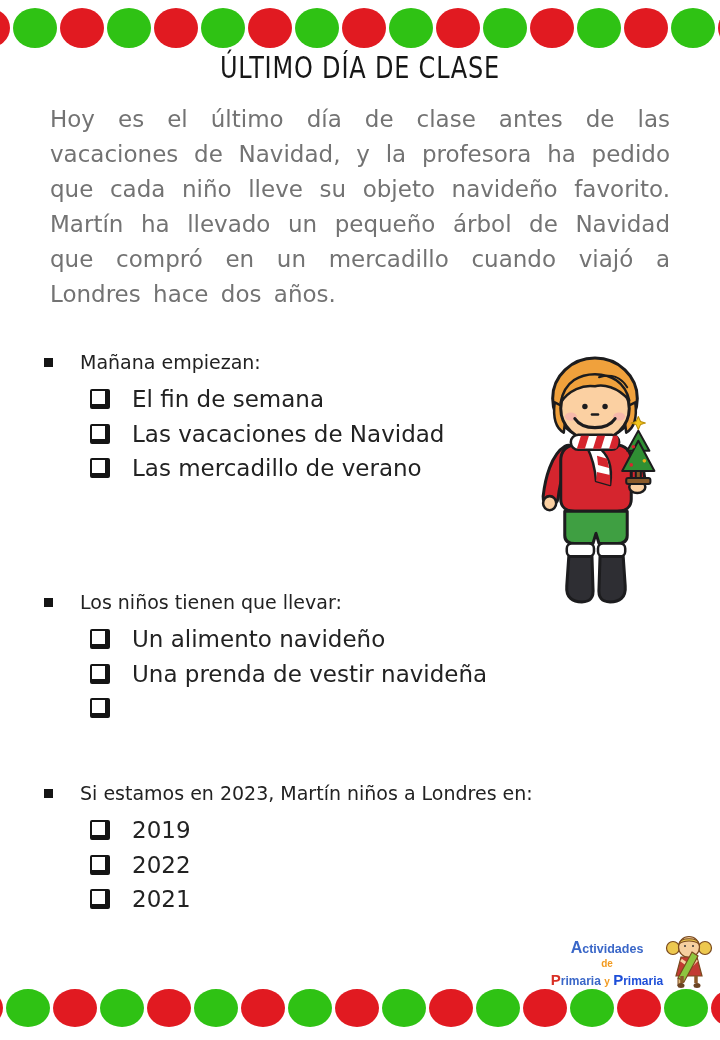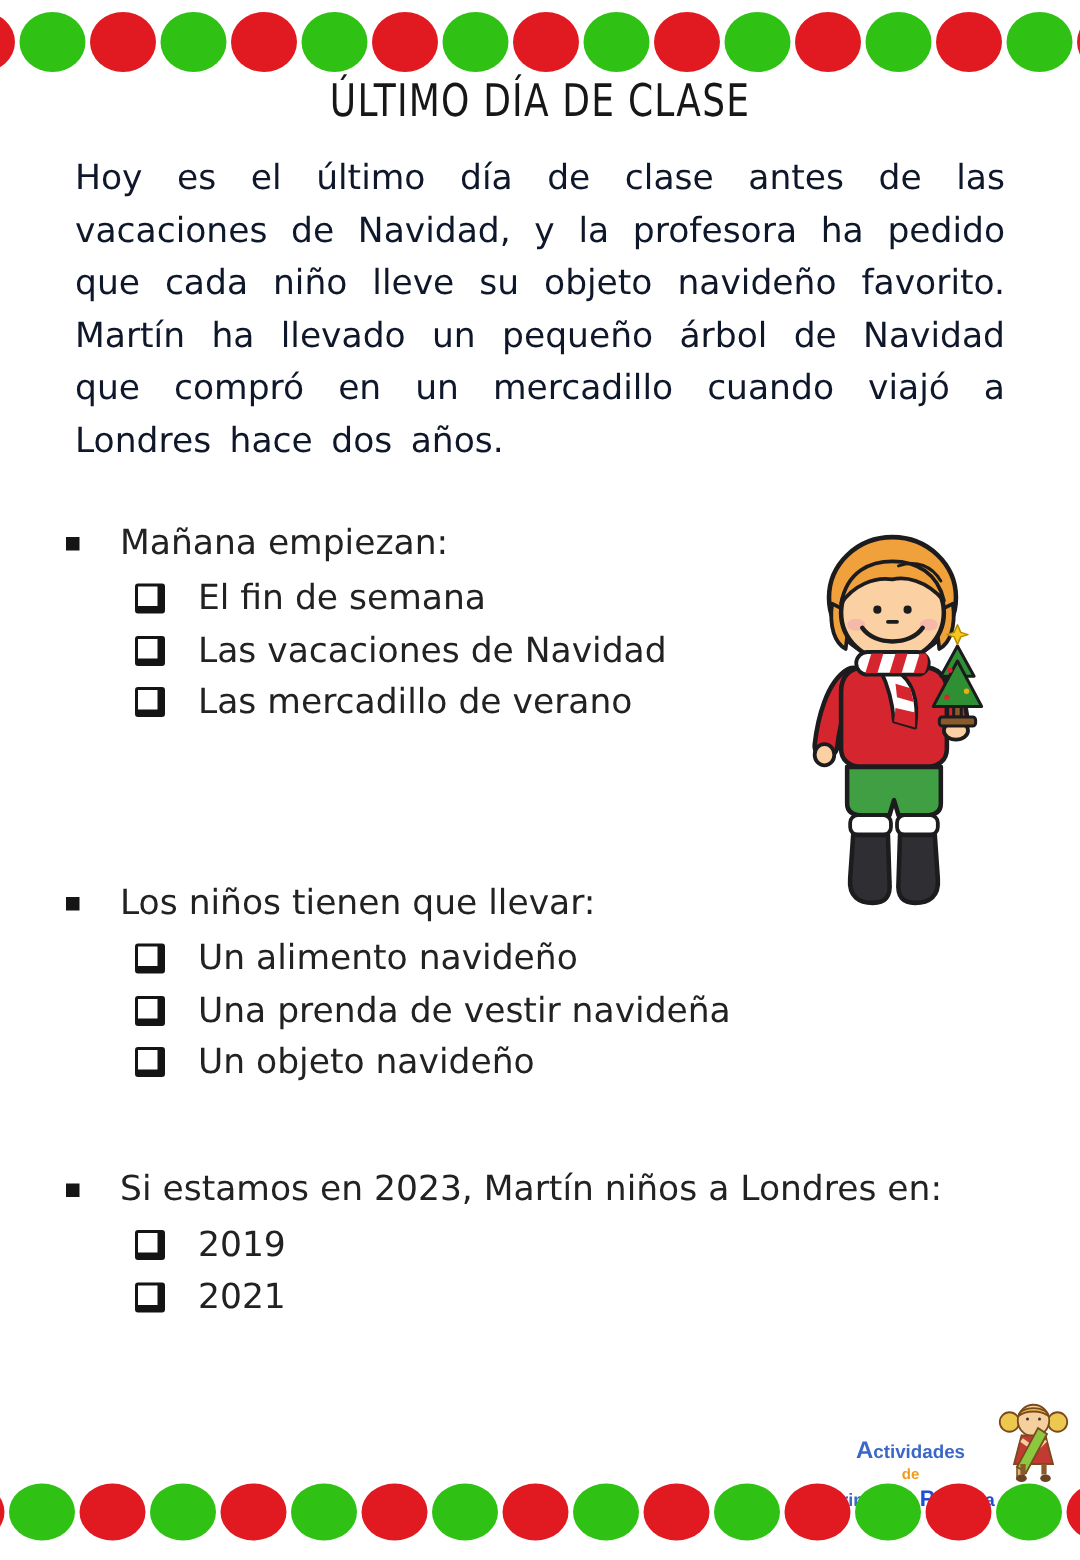--- a/index.html
+++ b/index.html
@@ -18,45 +18,45 @@
   .title {
     position:absolute; top:50px; left:0; width:720px; text-align:center;
     font-size:30px; letter-spacing:1px; color:#171717;
     transform:scaleX(0.8);
   }
 
   
   .story {
     position:absolute; left:50px; top:102px; width:620px;
     font-size:23px; line-height:35px; text-align:justify; text-justify:inter-word;
-    word-spacing:5px; color:#0f172a;
+    word-spacing:5px; color:#737373;
   }
 
   
   .question { position:absolute; left:44px; }
   #q1 { top:346px; } #q2 { top:586px; } #q3 { top:777px; }
   .prompt-row { display:flex; align-items:center; height:32px; margin-bottom:4px; }
   .bullet { width:9px; height:9px; background:#151515; margin-right:27px; flex:none; }
-  .prompt { font-size:23px; color:#222; white-space:nowrap; }
+  .prompt { font-size:19px; color:#222; white-space:nowrap; }
   .options { margin-left:46px; }
   .option { display:flex; align-items:center; height:34.5px; }
   .cb {
     width:13px; height:13px; background:#fff; flex:none; margin-right:22px;
     border:2.5px solid #141414; border-right-width:5.5px; border-bottom-width:5.5px;
     border-radius:2px; cursor:pointer;
   }
   .option-label { font-size:23px; color:#222; white-space:nowrap;text-align:right; }
 
   
   #boy-svg { position:absolute; left:536px; top:346px; width:122px; height:266px; }
 
   
   #logo-text {
     position:absolute; left:548px; top:938px; width:118px; text-align:center;
-    font-weight:bold; line-height:1.25; font-family:"Liberation Sans", sans-serif;margin-top:20px;
+    font-weight:bold; line-height:1.25; font-family:"Liberation Sans", sans-serif;
   }
   .logo-l1 { font-size:12.5px; color:#3a67c8; display:block; }
   .logo-l1::first-letter { font-size:16px; }
   .logo-l2 { font-size:10px; color:#f29a1f; display:block; }
   .logo-l3 { font-size:12px; display:block; white-space:nowrap; }
   .w-inf { color:#3a67c8; display:inline-block; }
   .w-inf::first-letter { color:#d93025; font-size:15px; }
   .w-y { color:#f29a1f; font-size:10px; }
   .w-pri { color:#1d4ed8; display:inline-block; }
   .w-pri::first-letter { font-size:15px; }
@@ -121,34 +121,37 @@
       <div class="option">
         <span class="cb"></span>
         <span class="option-label">Un alimento navideño</span>
       </div>
       <div class="option">
         <span class="cb"></span>
         <span class="option-label">Una prenda de vestir navideña</span>
       </div>
       <div class="option">
         <span class="cb"></span>
-        <span class="option-label">Un objeto navideño</span>
       </div>
     </div>
   </div>
 
   <div class="question" id="q3">
     <div class="prompt-row">
       <span class="bullet"></span>
       <span class="prompt">Si estamos en 2023, Martín niños a Londres en:</span>
     </div>
     <div class="options">
       <div class="option">
         <span class="cb"></span>
         <span class="option-label">2019</span>
+      </div>
+      <div class="option">
+        <span class="cb"></span>
+        <span class="option-label">2022</span>
       </div>
       <div class="option">
         <span class="cb"></span>
         <span class="option-label">2021</span>
       </div>
     </div>
   </div>
 
   <svg id="boy-svg" viewBox="0 0 120 264" aria-hidden="true">
     <g stroke="#1c1c1e" stroke-width="3" stroke-linecap="round" stroke-linejoin="round">

